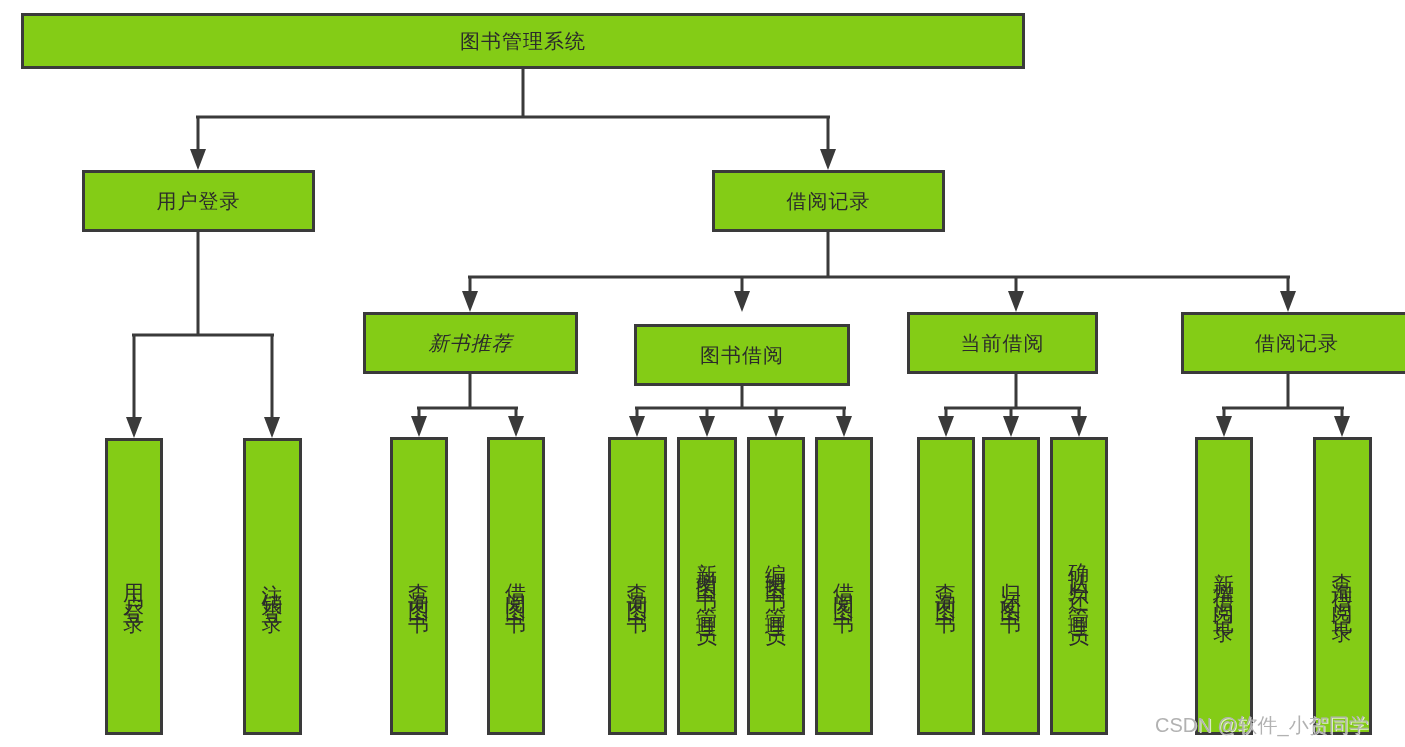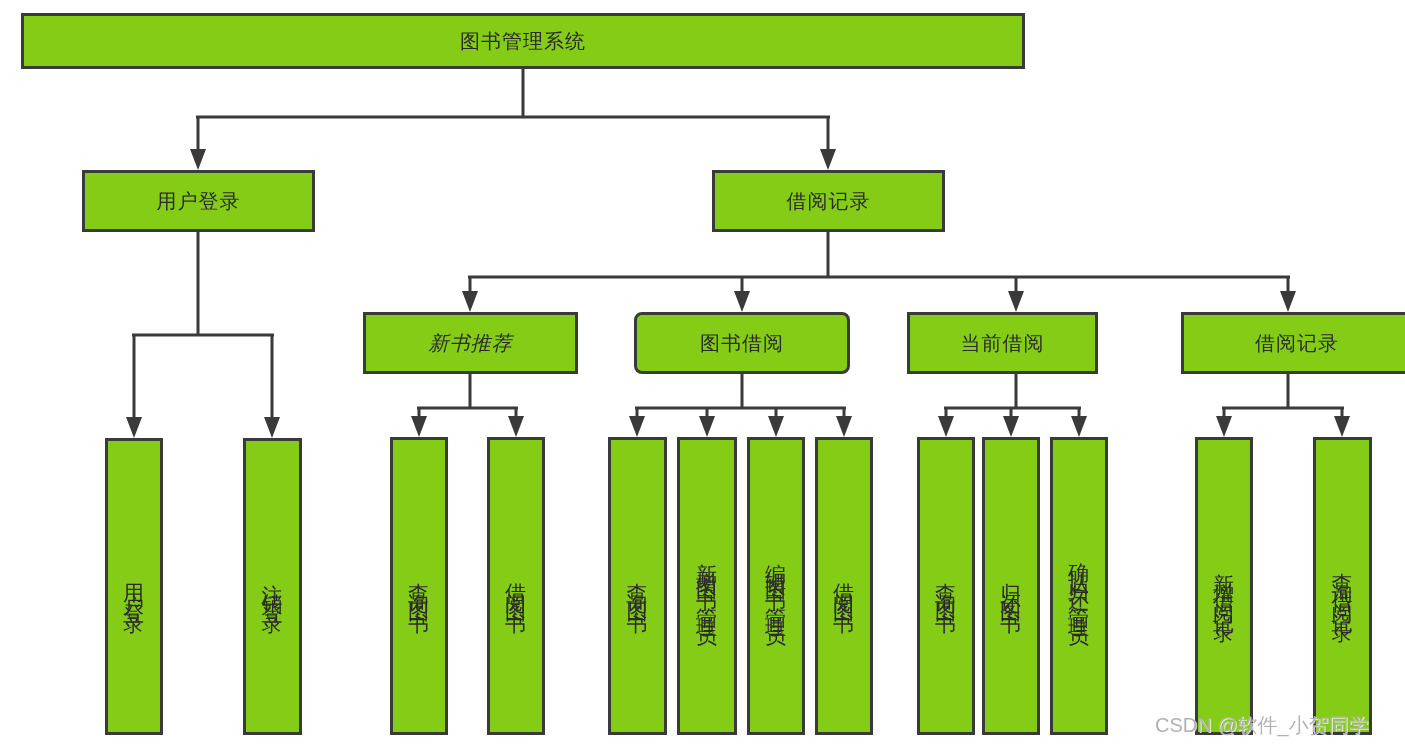--- a/index.html
+++ b/index.html
@@ -57,21 +57,21 @@
   <div class="box" style="left:82px;top:170px;width:233px;height:62px;">
     <span class="h-label">用户登录</span>
   </div>
   <div class="box" style="left:712px;top:170px;width:233px;height:62px;">
     <span class="h-label">借阅记录</span>
   </div>
 
   <div class="box" style="left:363px;top:312px;width:215px;height:62px;font-style:italic;">
     <span class="h-label">新书推荐</span>
   </div>
-  <div class="box" style="left:634px;top:312px;width:216px;height:62px;border-radius:8px;">
+  <div class="box" style="left:634px;top:324px;width:216px;height:62px;">
     <span class="h-label">图书借阅</span>
   </div>
   <div class="box" style="left:907px;top:312px;width:191px;height:62px;">
     <span class="h-label">当前借阅</span>
   </div>
   <div class="box" style="left:1181px;top:312px;width:232px;height:62px;">
     <span class="h-label">借阅记录</span>
   </div>
 
   <div class="box" style="left:105px;top:438px;width:58px;height:297px;">

